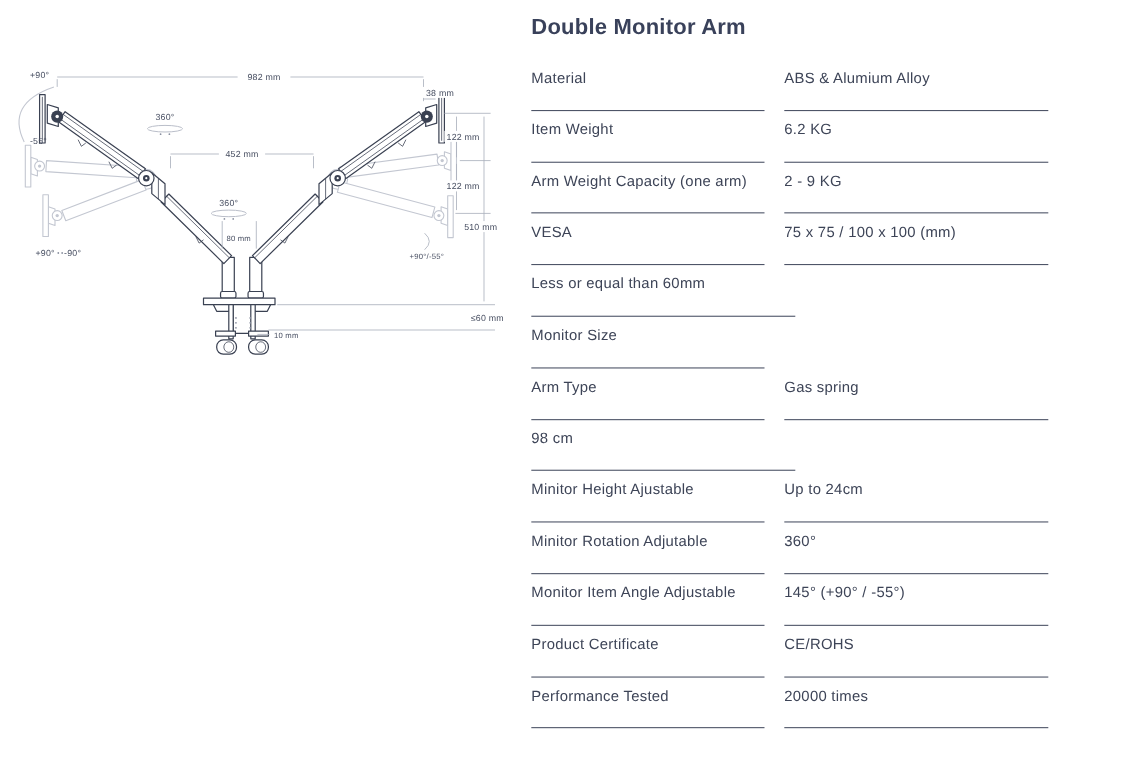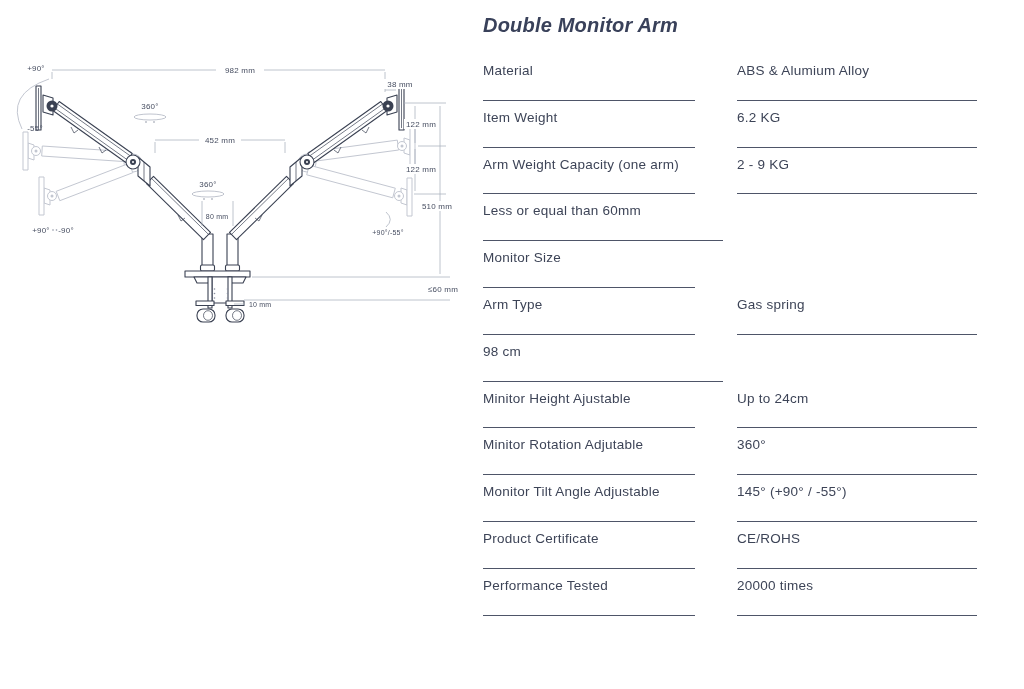--- a/index.html
+++ b/index.html
@@ -22,24 +22,24 @@
   .ghost   { stroke:#c3c7d1; stroke-width:1; fill:#ffffff; stroke-linejoin:round; }
   .ghostln { stroke:#c3c7d1; stroke-width:1; fill:none; }
   .dim   { stroke:#aab0bc; stroke-width:.75; fill:none; }
   .rot   { stroke:#b9bdc8; stroke-width:.9; fill:none; }
   .bg    { fill:#ffffff; }
 
   
   .specs { position:absolute; left:483px; top:14px; width:500px; }
   .title {
     margin:0 0 17px 0;
-    font-size:20px; font-weight:bold; letter-spacing:.2px; color:#39415a;font-style:italic;
+    font-size:20px; font-weight:bold; letter-spacing:.2px; color:#39415a;
   }
   .spec-table { width:494px; }
-  .spec-row { display:flex; gap:42px; height:46.8px; }
+  .spec-row { display:flex; gap:18px; height:46.8px; }
   .cell {
     border-bottom:1px solid #4e5568;
     padding-top:9px;
     font-size:13.5px; letter-spacing:.25px; color:#3d4457;
     height:100%;
   }
   .cell.label { width:212px; }
   .cell.value { width:240px; }
 </style>
 </head>
@@ -193,20 +193,24 @@
         </div>
         <div class="spec-row">
           <div class="cell label">Item Weight</div>
           <div class="cell value">6.2 KG</div>
         </div>
         <div class="spec-row">
           <div class="cell label">Arm Weight Capacity (one arm)</div>
           <div class="cell value">2 - 9 KG</div>
         </div>
         <div class="spec-row">
+          <div class="cell label">VESA</div>
+          <div class="cell value">75 x 75 / 100 x 100 (mm)</div>
+        </div>
+        <div class="spec-row">
           <div class="cell value">Less or equal than 60mm</div>
         </div>
         <div class="spec-row">
           <div class="cell label">Monitor Size</div>
         </div>
         <div class="spec-row">
           <div class="cell label">Arm Type</div>
           <div class="cell value">Gas spring</div>
         </div>
         <div class="spec-row">
@@ -214,21 +218,21 @@
         </div>
         <div class="spec-row">
           <div class="cell label">Minitor Height Ajustable</div>
           <div class="cell value">Up to 24cm</div>
         </div>
         <div class="spec-row">
           <div class="cell label">Minitor Rotation Adjutable</div>
           <div class="cell value">360°</div>
         </div>
         <div class="spec-row">
-          <div class="cell label">Monitor Tilt Angle Adjustable</div>
+          <div class="cell label">Monitor Item Angle Adjustable</div>
           <div class="cell value">145° (+90° / -55°)</div>
         </div>
         <div class="spec-row">
           <div class="cell label">Product Certificate</div>
           <div class="cell value">CE/ROHS</div>
         </div>
         <div class="spec-row">
           <div class="cell label">Performance Tested</div>
           <div class="cell value">20000 times</div>
         </div>

